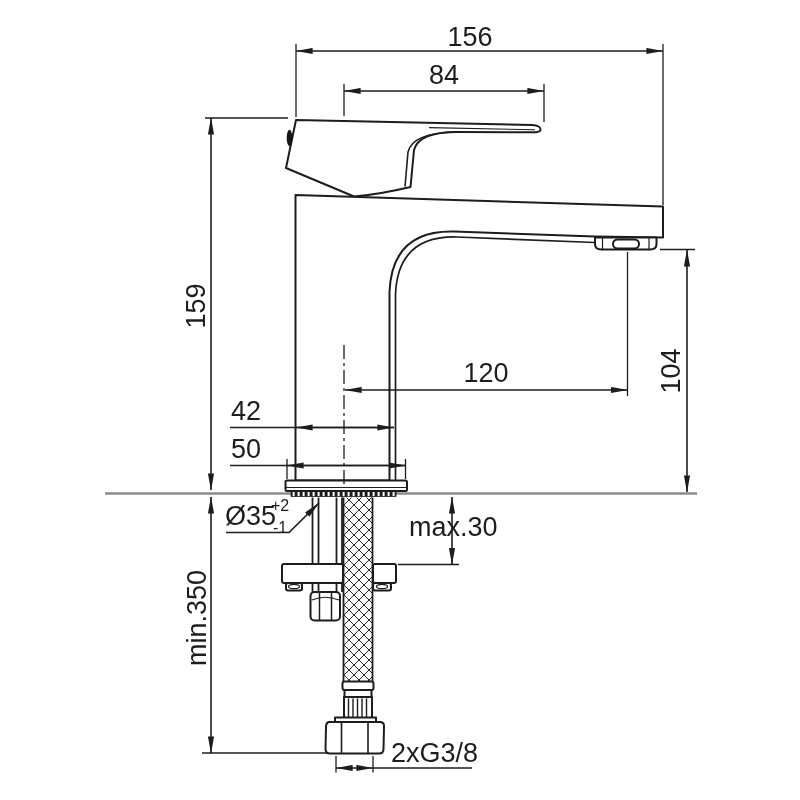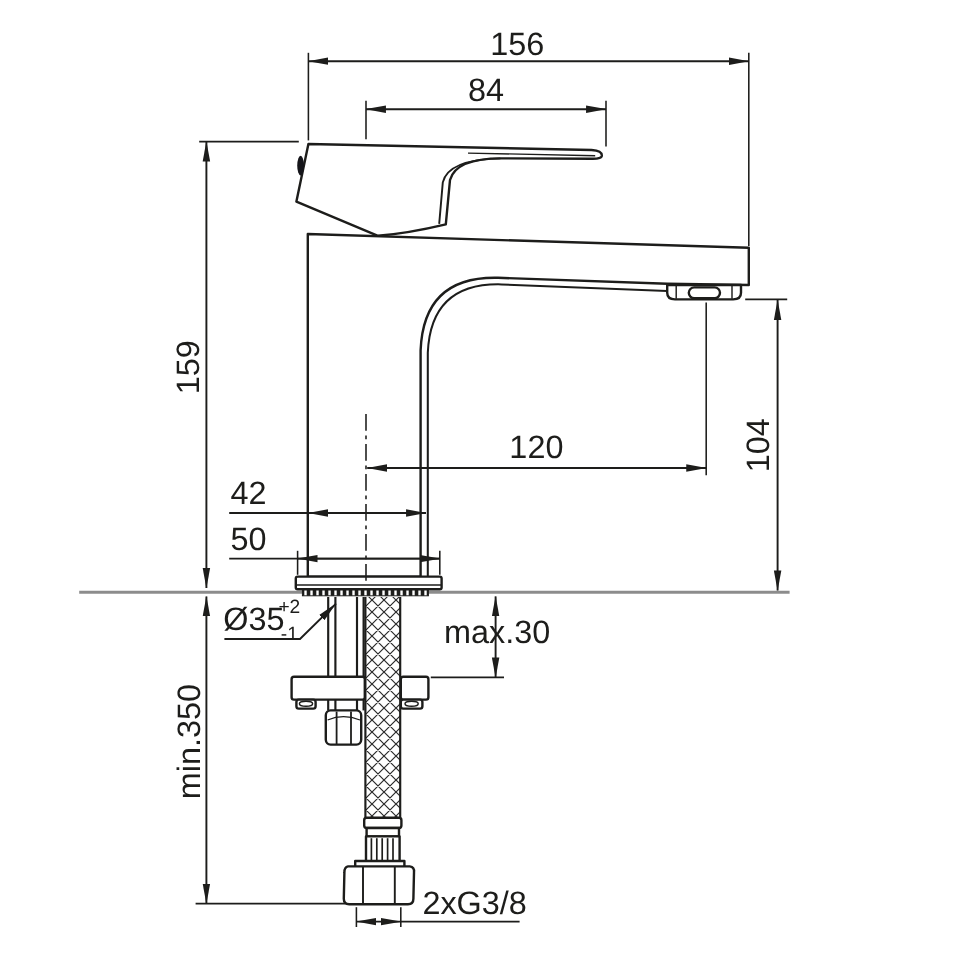--- a/index.html
+++ b/index.html
@@ -1,17 +1,17 @@
 <!DOCTYPE html>
 <html style="--line: #1d1d1b; --deck: #8c8c8c; --bg: #ffffff;"><head>
 <meta charset="utf-8">
 <style>
   :root { --line:#1d1d1b; --deck:#8c8c8c; --bg:#ffffff; }
   html,body { margin:0; padding:0; background:var(--bg); }
-  .stage { width:652px; height:800px; background:var(--bg); position:relative; }
+  .stage { width:652px; height:800px; background:var(--bg); position:relative;margin-left:39px; }
   svg { display:block; }
   text { font-family:"Liberation Sans","DejaVu Sans",sans-serif; fill:var(--line); }
   .t27 { font-size:27px; }
   .t16 { font-size:16px; }
   .mid { text-anchor:middle; }
   .ol  { stroke:var(--line); stroke-width:2;   fill:#fff; stroke-linejoin:round; }
   .ln  { stroke:var(--line); fill:none; stroke-linejoin:round; }
   .dim { stroke:var(--line); stroke-width:1.6; fill:none; }
   .ext { stroke:var(--line); stroke-width:1.3; fill:none; }
   .deckline { stroke:var(--deck); stroke-width:2.4; fill:none; }

